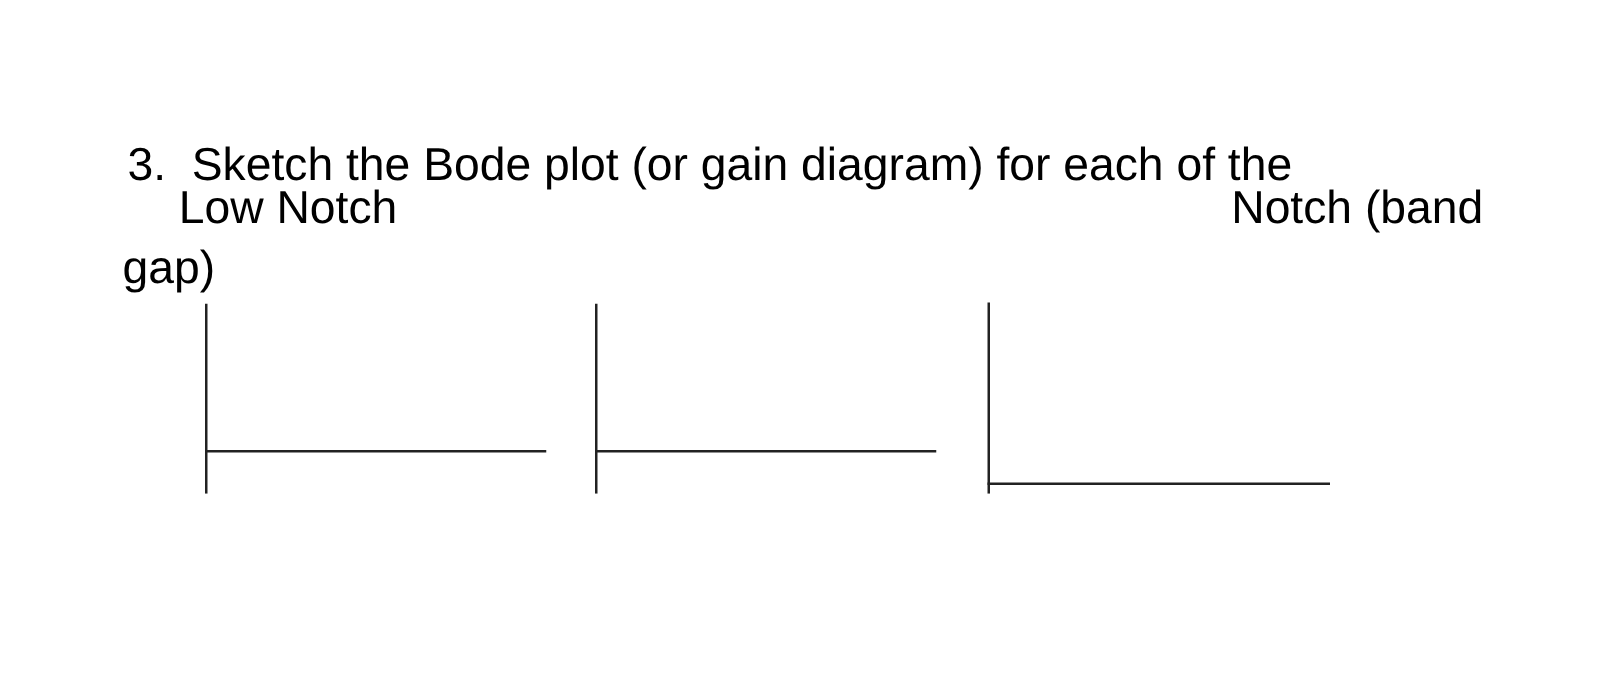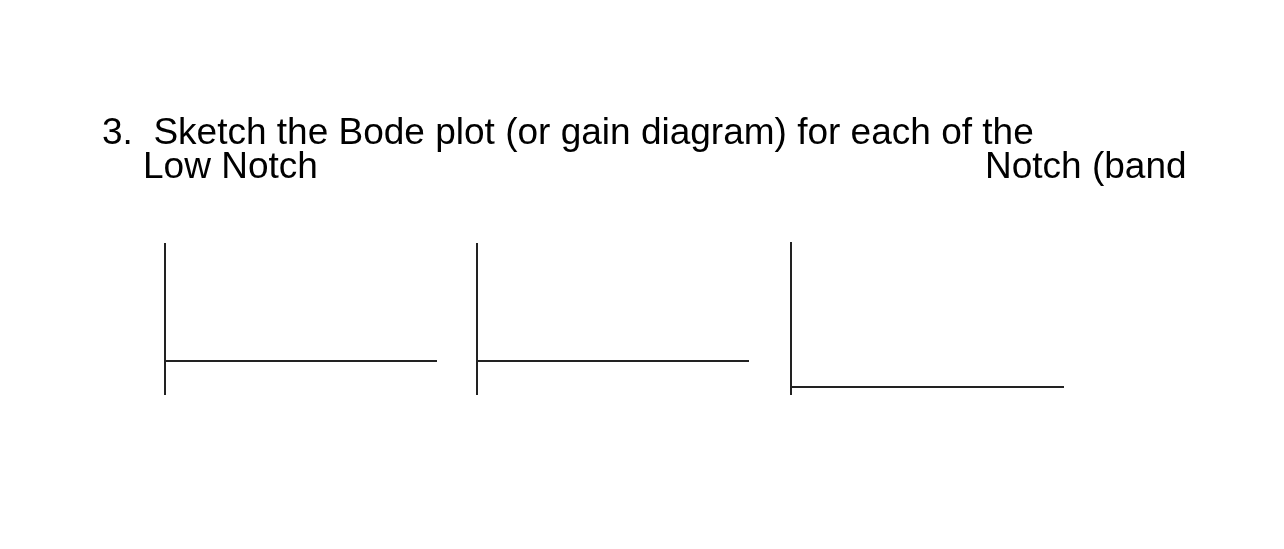--- a/index.html
+++ b/index.html
@@ -70,20 +70,21 @@
 
   <div class="prompt">
     <div>3.  Sketch the Bode plot (or gain diagram) for each of the</div>
   </div>
 
   <span class="filter-label label-low">Low Notch</span>
 
 
   <span class="filter-label label-notch">Notch (band</span>
 
+  <span class="filter-label label-notch-wrap">gap)</span>
 
   <div class="axes axes-1">
     <div class="vline"></div>
     <div class="hline"></div>
   </div>
 
   <div class="axes axes-2">
     <div class="vline"></div>
     <div class="hline"></div>
   </div>

